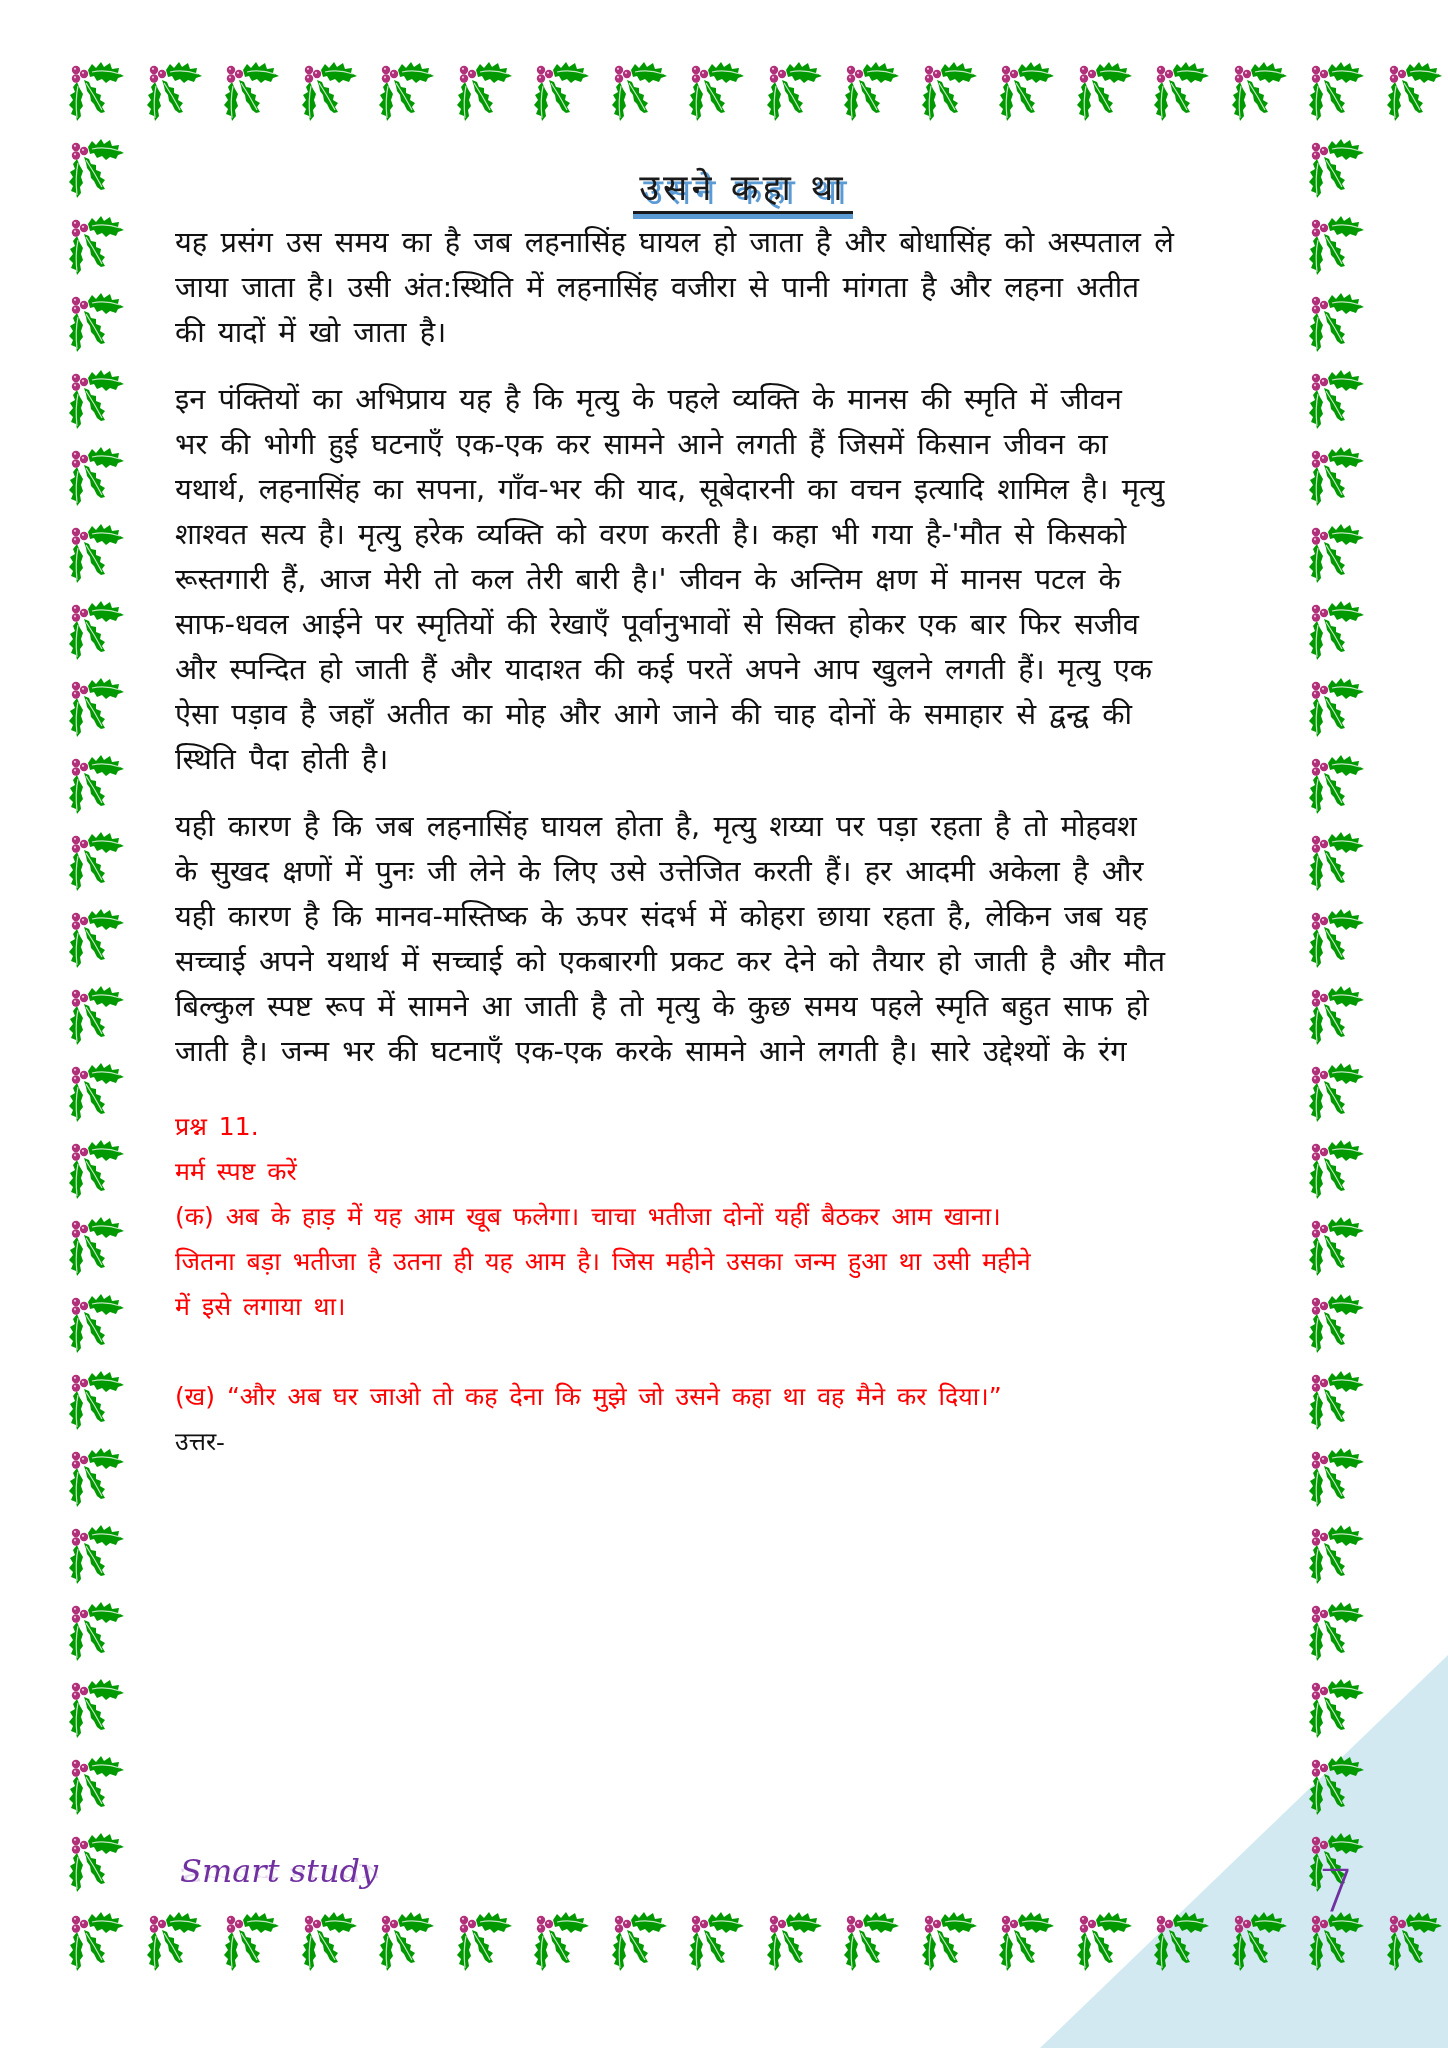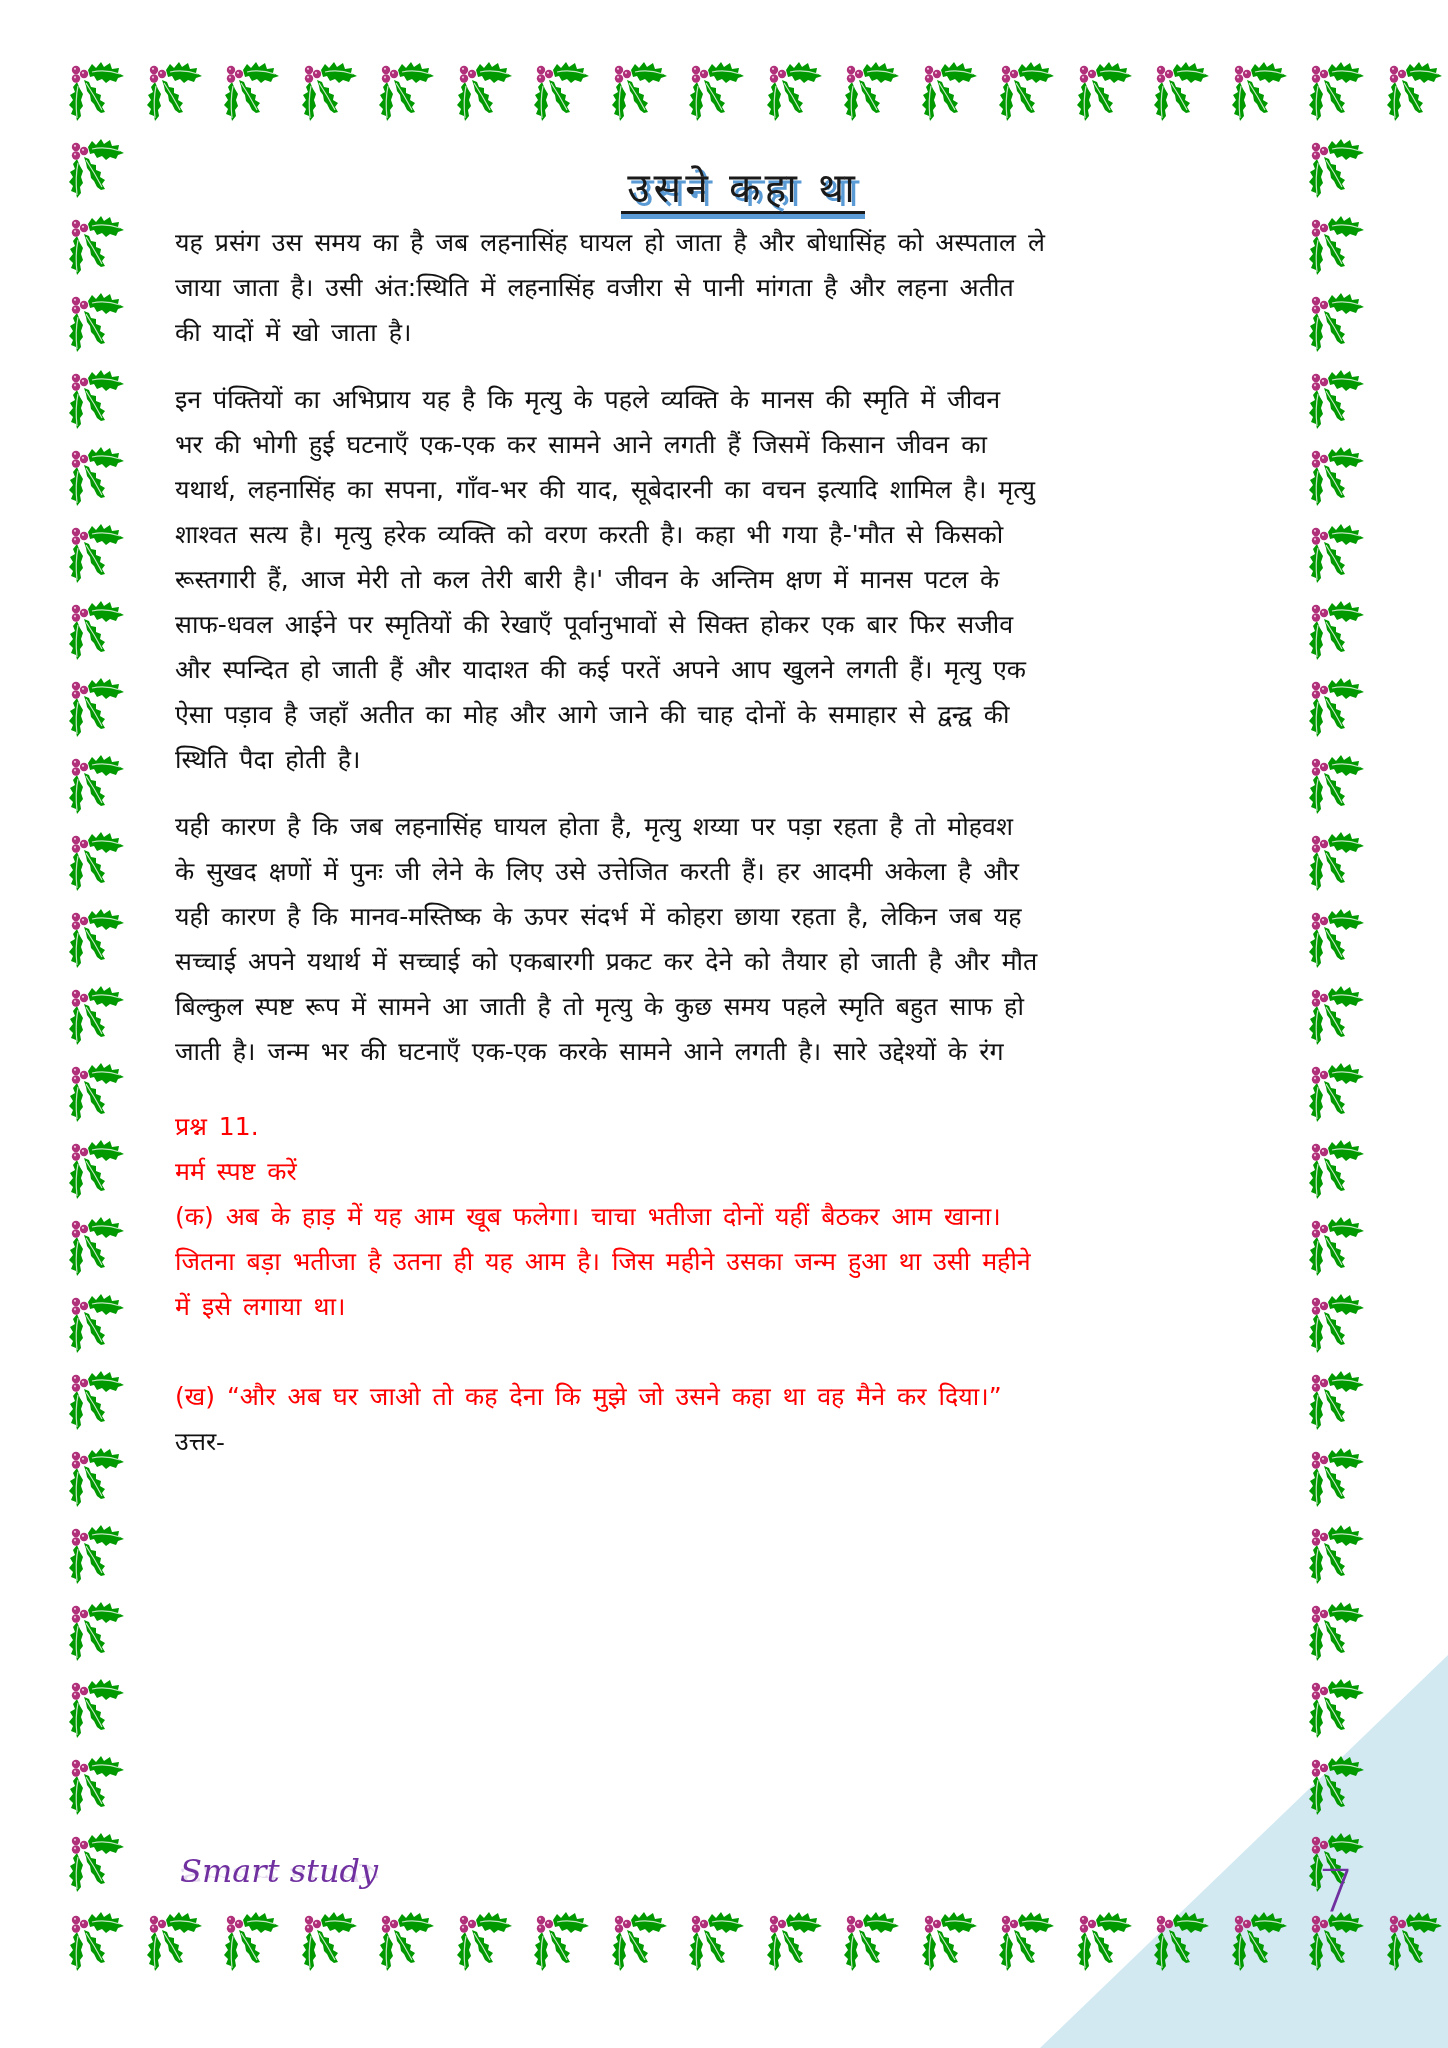--- a/index.html
+++ b/index.html
@@ -37,31 +37,31 @@
       top: 165px;
       width: 1100px;
     }
     .title-wrap {
       text-align: center;
       margin: 0 0 6px 0;
       padding-left: 36px;
     }
     .title {
       display: inline-block;
-      font-size: 41px;
+      font-size: 36px;
       color: #1a1a1a;
       text-shadow: 4px 4px 0 #5b9bd5;
       border-bottom: 3px solid #1a1a1a;
       box-shadow: 0 5px 0 #5b9bd5;
       letter-spacing: 4px;
       padding: 0 6px 0 6px;
       line-height: 46px;
     }
     .para {
-      font-size: 25px;
+      font-size: 29px;
       line-height: 45px;
       color: #111111;
       margin: 0 0 22px 0;
       text-align: justify;
       word-spacing: 4px;
     }
     .para .line {
       display: block;
       white-space: nowrap;
     }

